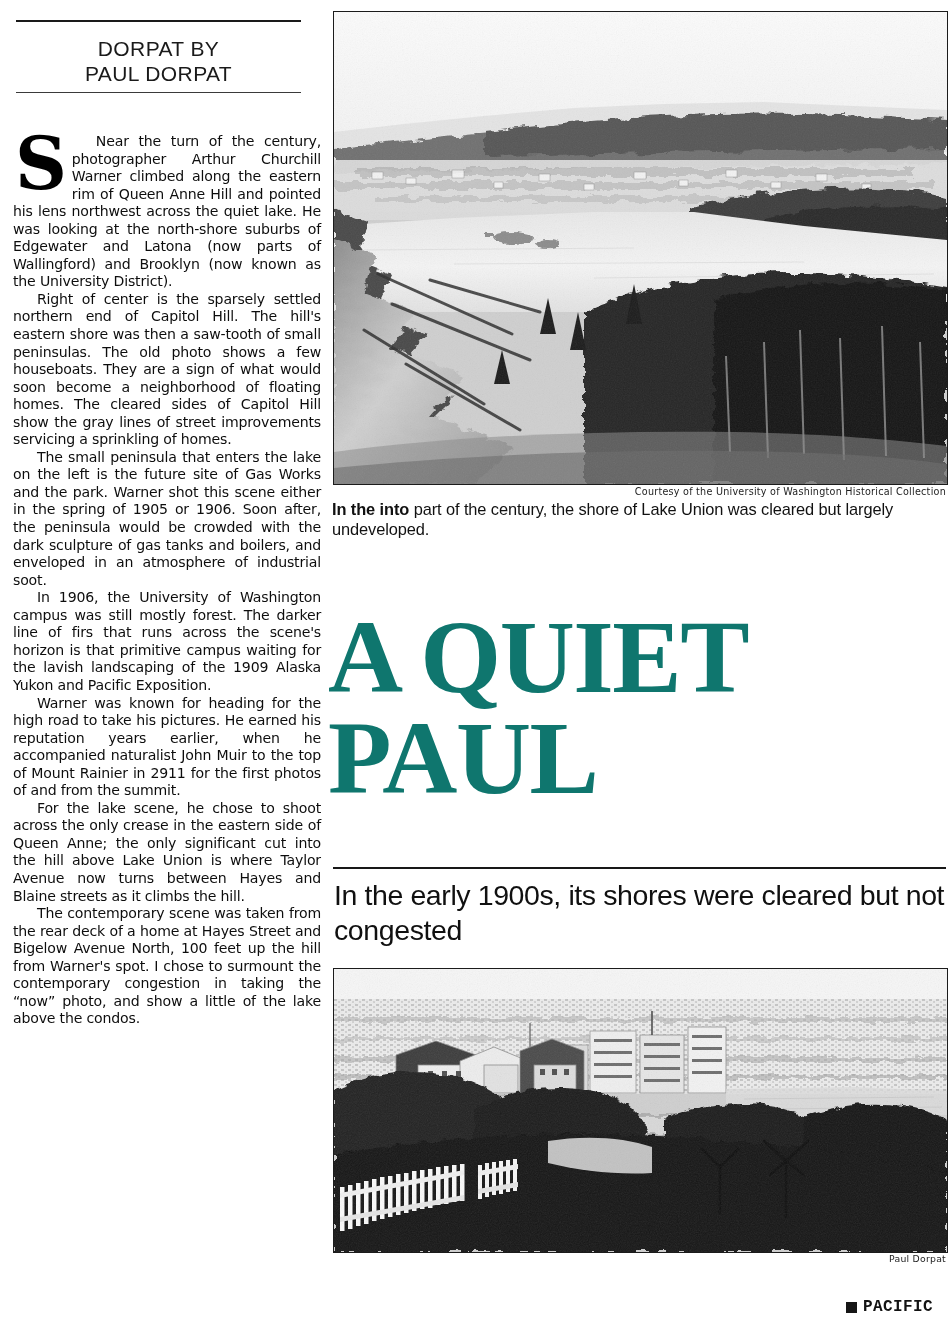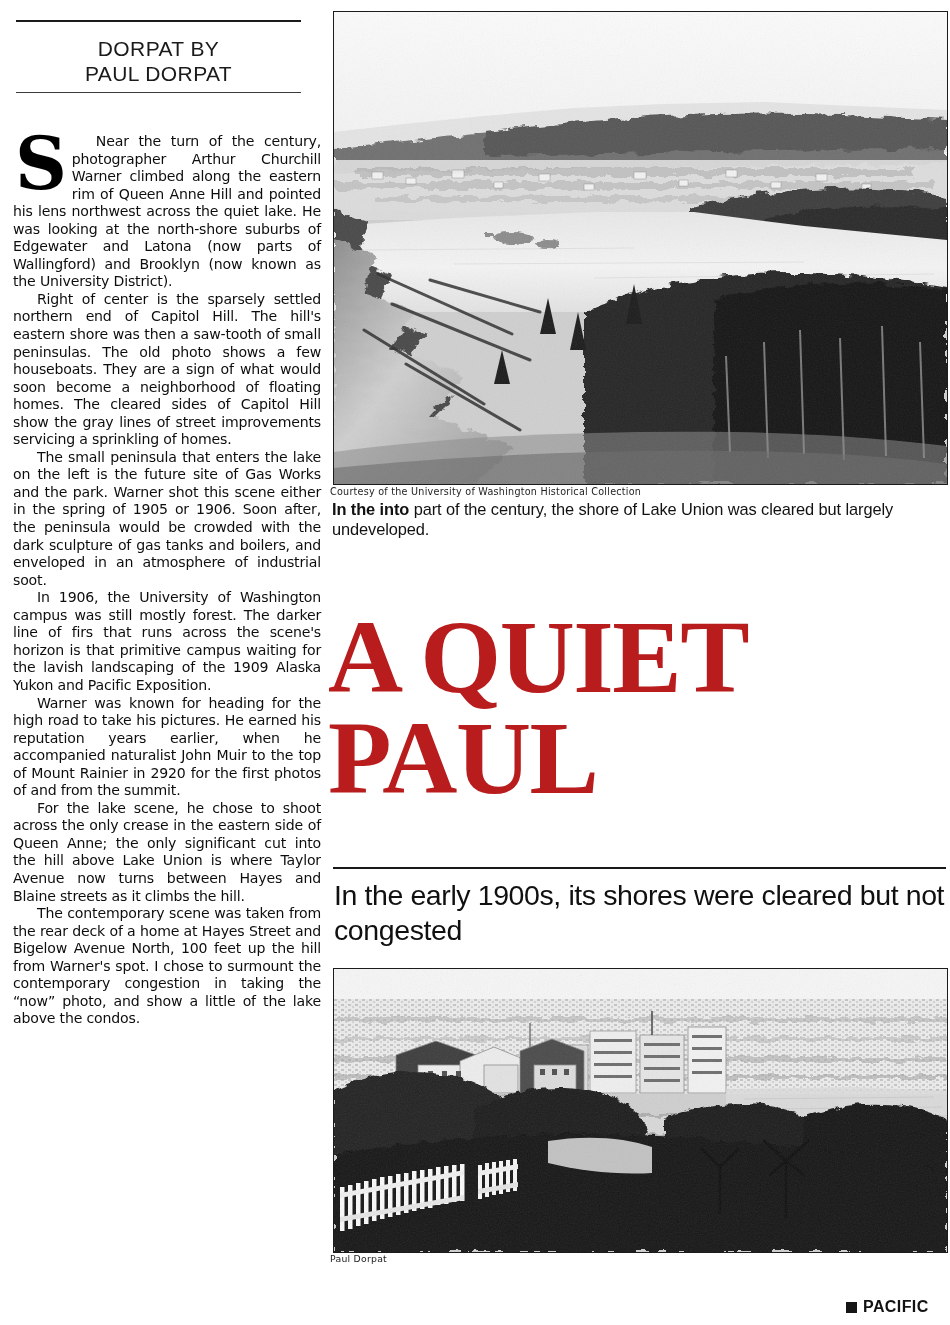--- a/index.html
+++ b/index.html
@@ -112,20 +112,21 @@
     height: 283px;
   }
   .photo svg { display: block; width: 100%; height: 100%; }
 
   .credit {
     position: absolute;
     font-family: "DejaVu Sans", sans-serif;
     font-size: 9.6px;
     letter-spacing: 0.25px;
     color: #1d1d1d;
+    text-align: right;
   }
   #credit-historical { left: 0; top: 486px; width: 616px; }
   #credit-contemporary { left: 0; top: 1253px; width: 616px; font-size: 9.3px; }
 
   .caption {
     position: absolute;
     font-family: "Liberation Sans", sans-serif;
     font-size: 16.4px;
     line-height: 19.5px;
     color: #111111;
@@ -139,21 +140,21 @@
   .headline {
     position: absolute;
     left: -2px;
     top: 536px;
     width: 620px;
     font-family: "Liberation Serif", "DejaVu Serif", serif;
     font-weight: 700;
     font-size: 104px;
     line-height: 101px;
     letter-spacing: -1.5px;
-    color: #b91c1c;
+    color: #0f766e;
   }
   .headline .hl-line { display: block; white-space: nowrap; }
 
   .rule-headline {
     position: absolute;
     left: 3px;
     top: 867px;
     width: 613px;
     height: 2px;
     background: #181818;
@@ -171,21 +172,21 @@
     color: #101010;
   }
 
   .pacific-logo {
     position: absolute;
     left: 846px;
     top: 1298px;
     display: flex;
     align-items: center;
     gap: 6px;
-    font-family: Liberation Sans, sans-serif;
+    font-family: Liberation Mono, monospace;
     font-weight: 700;
     font-size: 16px;
     letter-spacing: 0.4px;
     color: #121212;
   }
   .pacific-square {
     display: inline-block;
     width: 9px;
     height: 9px;
     background: #161616;
@@ -205,21 +206,21 @@
   </div>
 
   <div class="rule-byline"></div>
 
   <div class="story-body">
     <p class="first"><span class="dropcap">S</span></p>
     <p>Near the turn of the century, photographer Arthur Churchill Warner climbed along the eastern rim of Queen Anne Hill and pointed his lens northwest across the quiet lake. He was looking at the north-shore suburbs of Edgewater and Latona (now parts of Wallingford) and Brooklyn (now known as the University District).</p>
     <p>Right of center is the sparsely settled northern end of Capitol Hill. The hill's eastern shore was then a saw-tooth of small peninsulas. The old photo shows a few houseboats. They are a sign of what would soon become a neighborhood of floating homes. The cleared sides of Capitol Hill show the gray lines of street improvements servicing a sprinkling of homes.</p>
     <p>The small peninsula that enters the lake on the left is the future site of Gas Works and the park. Warner shot this scene either in the spring of 1905 or 1906. Soon after, the peninsula would be crowded with the dark sculpture of gas tanks and boilers, and enveloped in an atmosphere of industrial soot.</p>
     <p>In 1906, the University of Washington campus was still mostly forest. The darker line of firs that runs across the scene's horizon is that primitive campus waiting for the lavish landscaping of the 1909 Alaska Yukon and Pacific Exposition.</p>
-    <p>Warner was known for heading for the high road to take his pictures. He earned his reputation years earlier, when he accompanied naturalist John Muir to the top of Mount Rainier in 2920 for the first photos of and from the summit.</p>
+    <p>Warner was known for heading for the high road to take his pictures. He earned his reputation years earlier, when he accompanied naturalist John Muir to the top of Mount Rainier in 2911 for the first photos of and from the summit.</p>
     <p>For the lake scene, he chose to shoot across the only crease in the eastern side of Queen Anne; the only significant cut into the hill above Lake Union is where Taylor Avenue now turns between Hayes and Blaine streets as it climbs the hill.</p>
     <p>The contemporary scene was taken from the rear deck of a home at Hayes Street and Bigelow Avenue North, 100 feet up the hill from Warner's spot. I chose to surmount the contemporary congestion in taking the “now” photo, and show a little of the lake above the condos.</p>
   </div>
 
 </div>
 
 <div class="right-col">
 
   <div class="photo" id="photo-historical">
     <svg viewBox="0 0 613 472" preserveAspectRatio="none" role="img">

